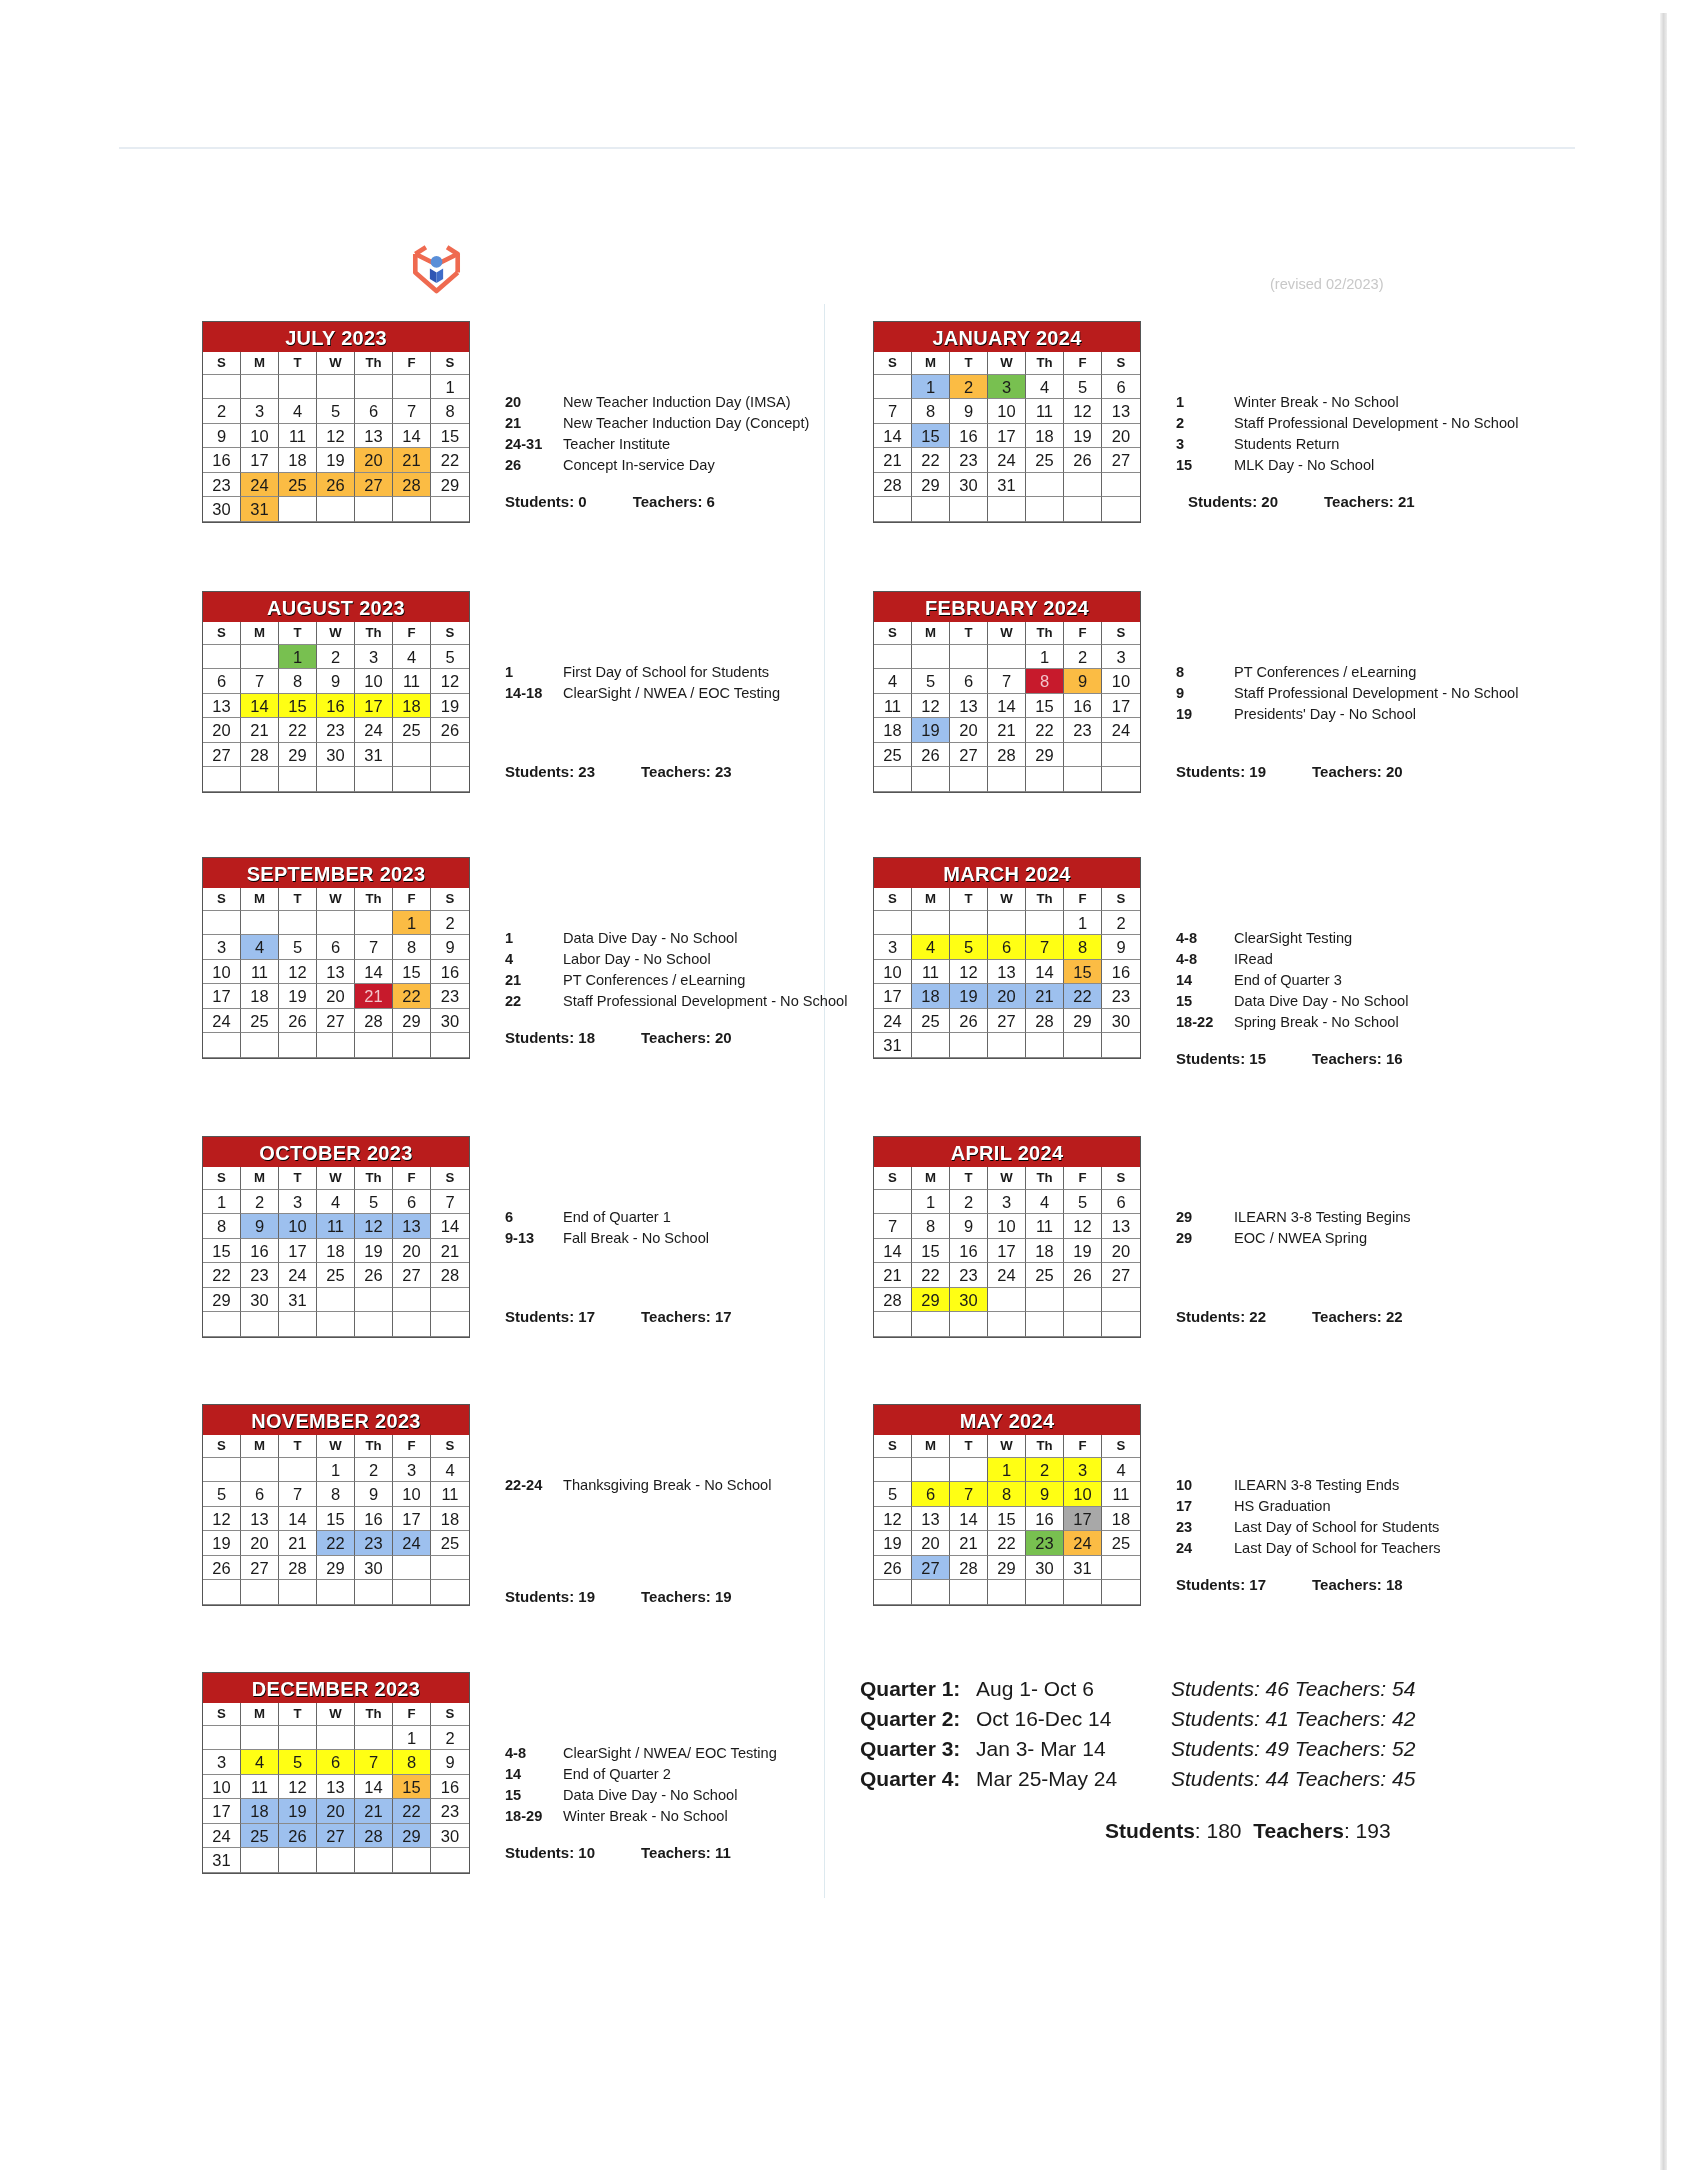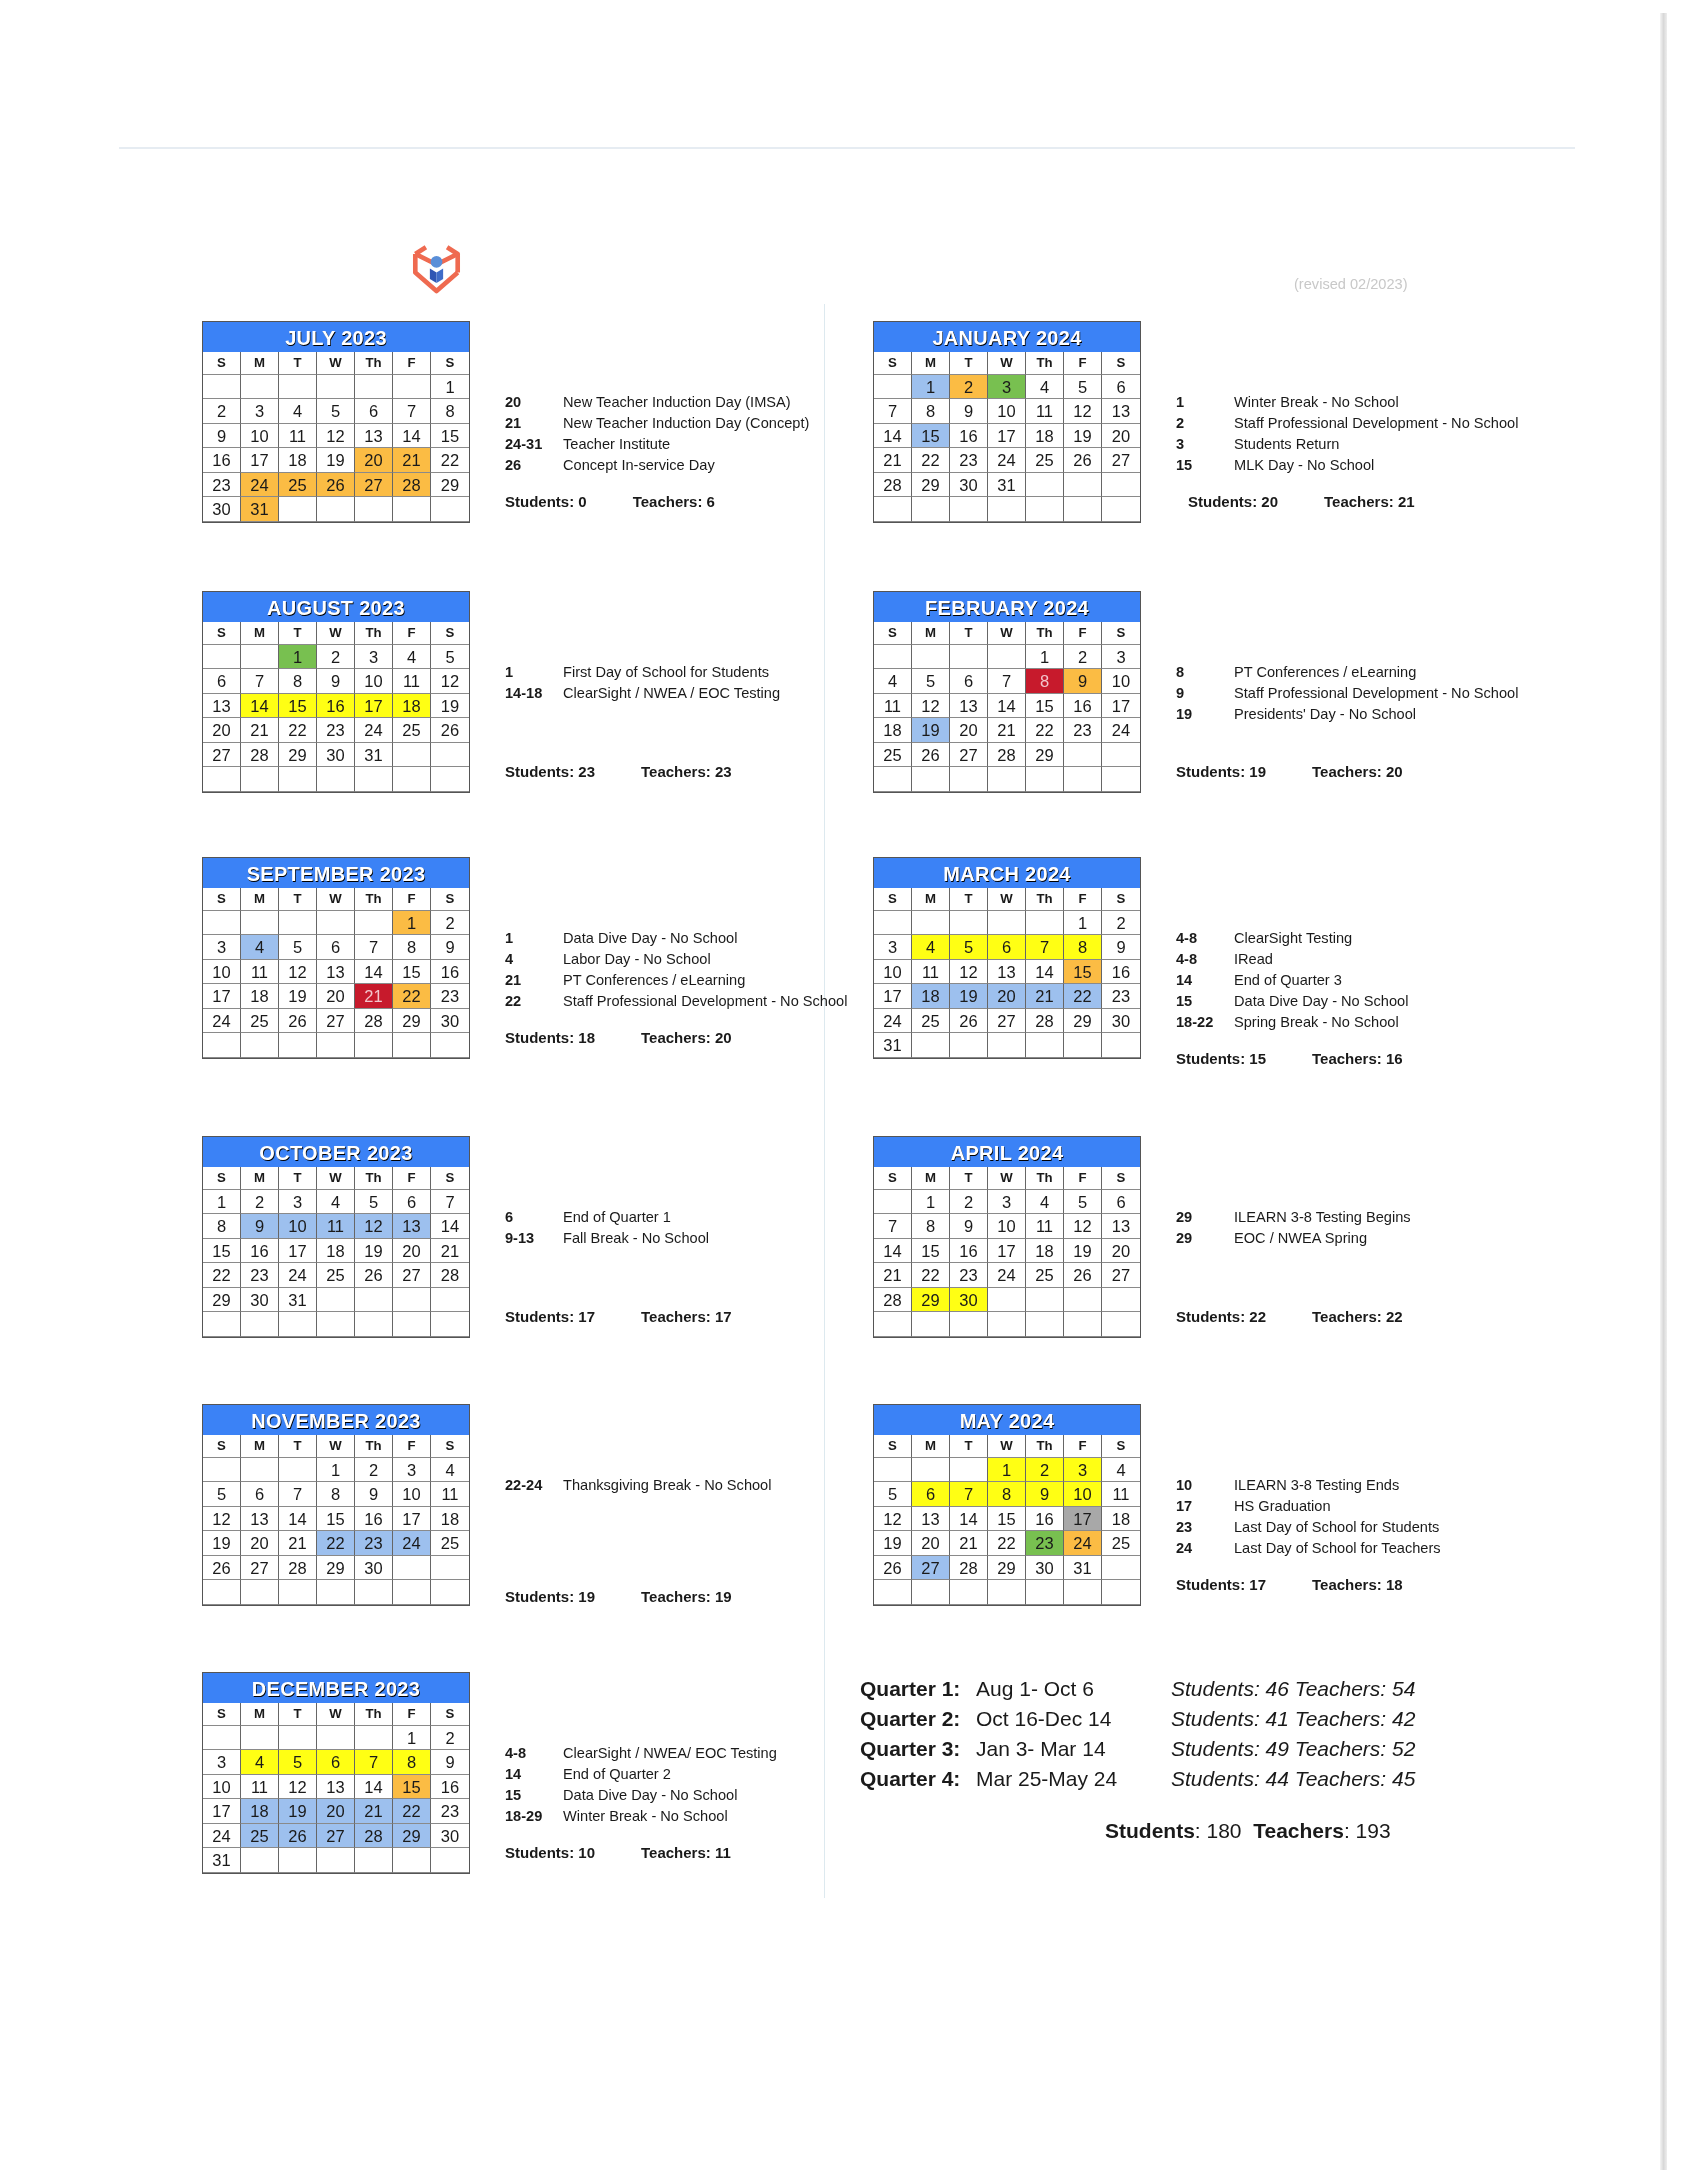--- a/index.html
+++ b/index.html
@@ -8,25 +8,25 @@
   .scan-edge { position:absolute; right:20px; top:13.2px; width:6.6px; height:2157px;
                background:linear-gradient(to right,#f4f4f4,#d8d8d8,#eeeeee); }
   .page-frame { position:absolute; left:119px; top:147px; width:1456px; height:1958px;
                 border-top:2px solid #e6ecf2; }
   .header { position:absolute; left:410px; top:235px; height:73px; width:1032px; }
   .logo { position:absolute; left:0; top:6.6px; width:53px; height:53px; }
   .title { position:absolute; left:79px; top:20px; font-size:37px; font-weight:bold;
            letter-spacing:-0.3px; white-space:nowrap; }
   .title .sep { display:inline-block; width:2.6px; height:37px; background:#222; margin:0 14.6px;
                 vertical-align:-5.3px; }
-  .revised { position:absolute; left:884px; top:41px; font-size:14.6px; color:#c8c8c8; }
+  .revised { position:absolute; left:860px; top:41px; font-size:14.6px; color:#c8c8c8; }
   .center-divider { position:absolute; left:824px; top:304px; width:1.3px; height:1594px; background:#dde9ef; }
   .block { position:absolute; width:655px; height:238px; }
   .cal { position:absolute; left:0; top:0; border:1.3px solid #555; background:#fff; }
-  .cal-head { background:#3b82f6; color:#fff; text-align:center; font-weight:bold;
+  .cal-head { background:#b91c1c; color:#fff; text-align:center; font-weight:bold;
               font-size:20px; height:30px; line-height:32px; letter-spacing:0.3px;
               text-shadow:0.7px 0.7px 0 #000; }
   .grid { display:grid; grid-template-columns:repeat(7,38px); }
   .cell { height:24.5px; border-right:1.3px solid #666; border-bottom:1.3px solid #8a8a8a;
           font-size:16.5px; text-align:center; line-height:25px; box-sizing:border-box; }
   .cell:nth-child(7n) { border-right:none; }
   .dow { font-weight:bold; font-size:13.2px; height:22.5px; line-height:22.5px; }
   .events { position:absolute; left:303px; top:71px; font-size:14.6px; line-height:21px; }
   .ev { display:flex; white-space:nowrap; }
   .ev .d { font-weight:bold; width:58px; }

